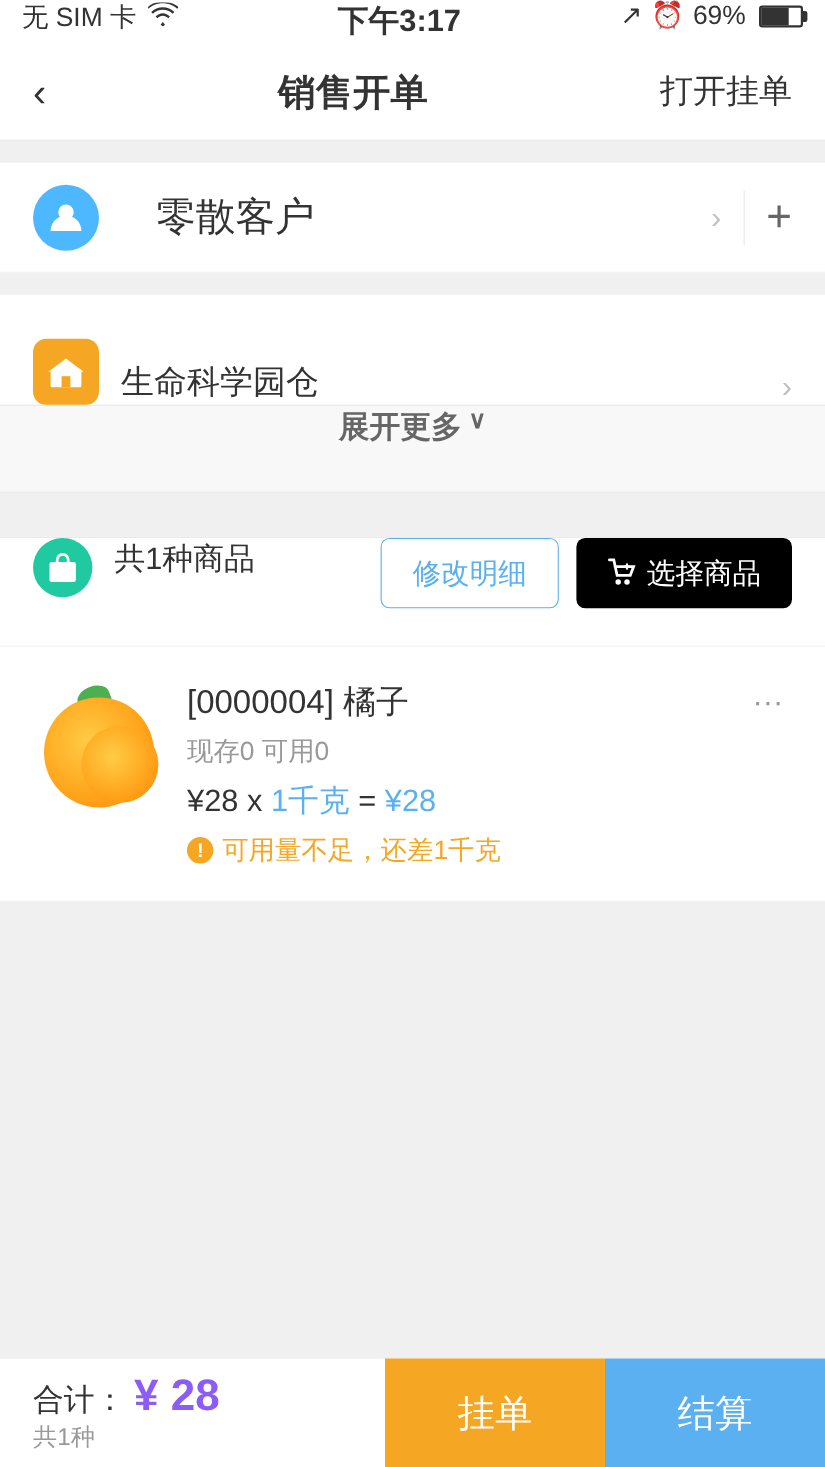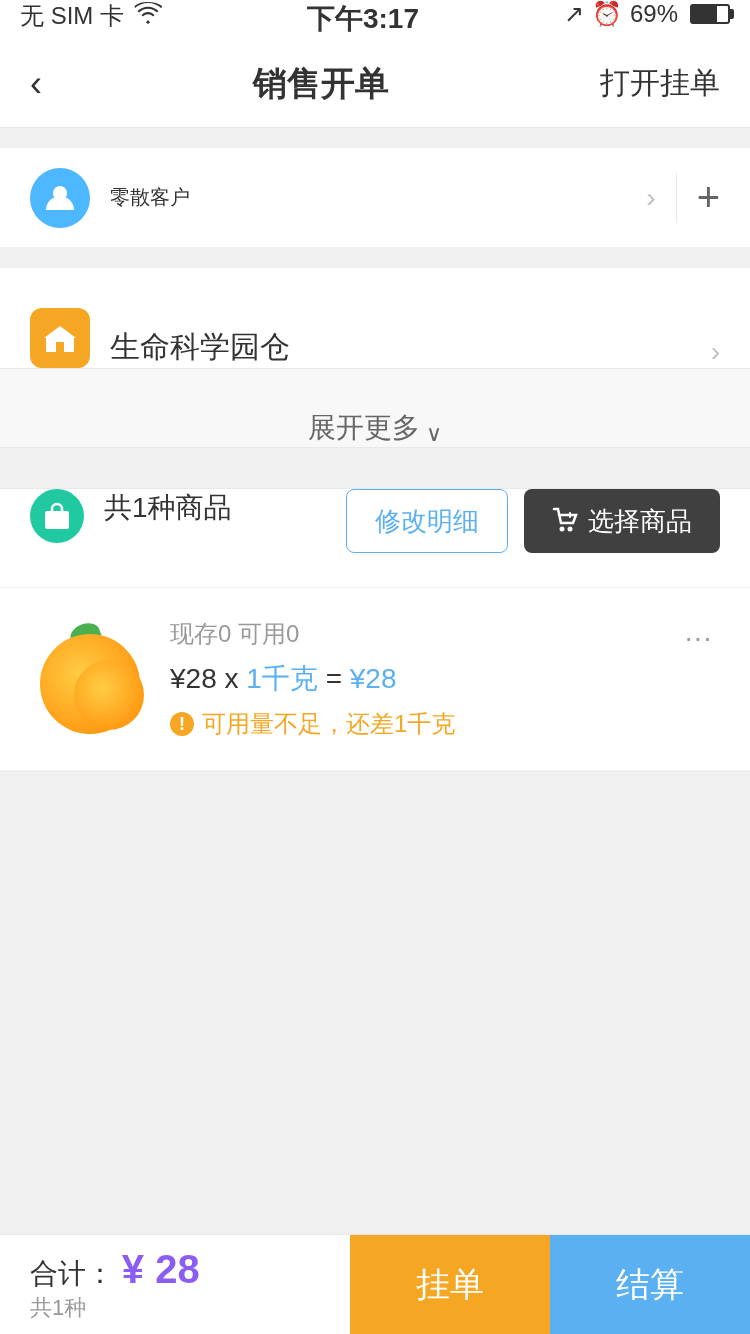--- a/index.html
+++ b/index.html
@@ -103,22 +103,23 @@
       background: #4db8ff;
       display: flex;
       align-items: center;
       justify-content: center;
       margin-right: 20px;
       flex-shrink: 0;
     }
     .customer-avatar svg { width: 36px; height: 36px; fill: #fff; }
     .customer-name {
       flex: 1;
-      font-size: 20px;
-      color: #333;
+      font-size: 36px;
+      color: #333;
+      margin-left: 32px;
     }
     .customer-arrow {
       color: #c0c0c0;
       font-size: 28px;
       margin-right: 20px;
     }
     .customer-divider {
       width: 1px;
       height: 50px;
       background: #e8e8e8;
@@ -158,25 +159,26 @@
     .warehouse-arrow {
       color: #c0c0c0;
       font-size: 28px;
     }
 
     
     .expand-more {
       background: #f8f8f8;
       height: 80px;
       display: flex;
-      align-items: flex-end;
+      align-items: flex-start;
       justify-content: center;
       border-top: 1px solid #e8e8e8;
       border-bottom: 1px solid #e8e8e8;
       cursor: pointer;
+      font-weight: bold;
     }
     .expand-more span {
       font-size: 28px;
       color: #666;
     }
     .expand-more .chevron {
       font-size: 22px;
       color: #666;
       margin-left: 6px;
     }
@@ -216,21 +218,21 @@
       background: #fff;
       color: #5ab0f0;
       font-size: 26px;
       cursor: pointer;
       margin-right: 16px;
     }
     .btn-select {
       height: 64px;
       padding: 0 28px;
       border-radius: 8px;
-      background: #404040;
+      background: #000000;
       color: #fff;
       font-size: 26px;
       cursor: pointer;
       display: flex;
       align-items: center;
       gap: 8px;
       border: none;
     }
     .btn-select svg { width: 28px; height: 28px; fill: #fff; }
 
@@ -469,20 +471,24 @@
     </button>
   </div>
 
   <div class="product-item">
     <div class="product-image">
       <div class="orange-leaf"></div>
       <div class="orange-circle"></div>
       <div class="orange-circle-small"></div>
     </div>
     <div class="product-info">
+      <div class="product-name">
+        <span>[0000004]</span>
+        <span>橘子</span>
+      </div>
       <div class="product-stock">现存0  可用0</div>
       <div class="product-price-row">
         <span>¥28 x </span><span class="price-highlight">1千克</span><span> = </span><span class="price-highlight">¥28</span>
       </div>
       <div class="product-warning">
         <div class="warning-dot">!</div>
         <span>可用量不足，还差1千克</span>
       </div>
     </div>
     <span class="product-more">···</span>

